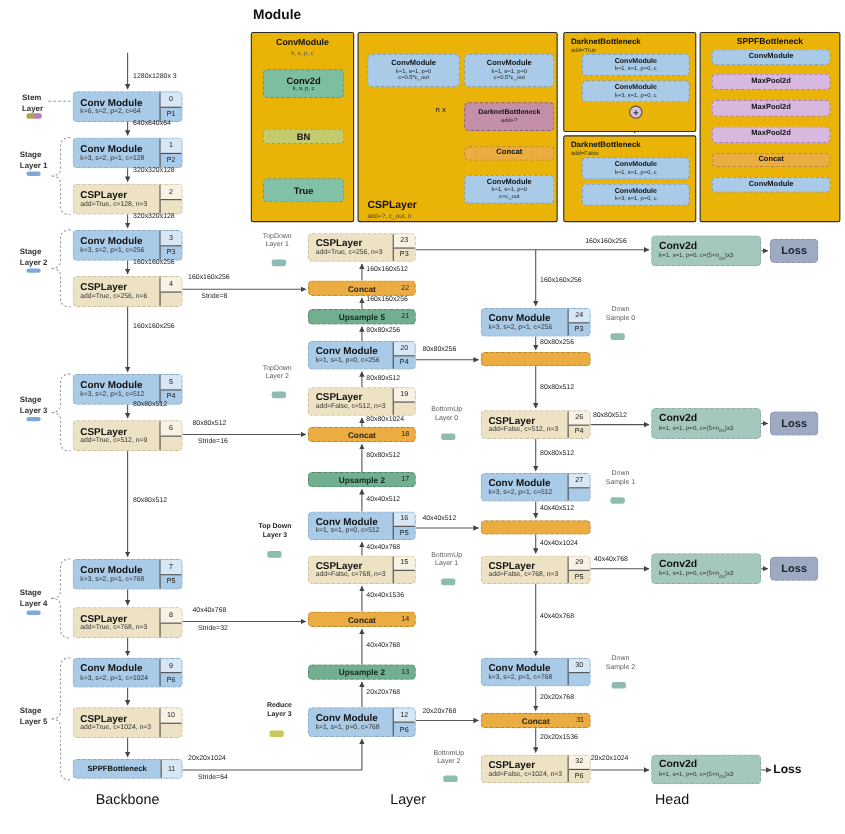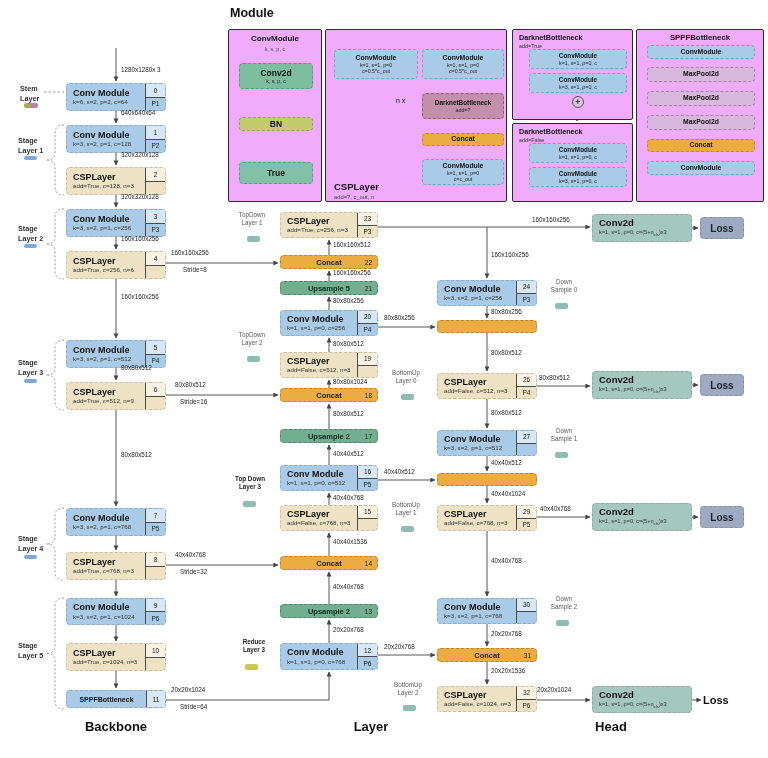--- a/index.html
+++ b/index.html
@@ -3,21 +3,21 @@
 <meta charset="utf-8">
 <style>
   html,body{margin:0;padding:0;background:#fff}
   #diagram{position:relative;width:768px;height:758px;background:#ffffff;overflow:hidden;
     font-family:"Liberation Sans",sans-serif}
   #edges-svg{position:absolute;left:0;top:0}
   .edge{fill:none;stroke:#555;stroke-width:1}
   .edge.dashed{stroke:#999;stroke-dasharray:2.5,2}
   .brace{fill:none;stroke:#9a9a9a;stroke-width:1;stroke-dasharray:2,2}
 
-  .panel{position:absolute;background:#f0abfc;border:1.4px solid #2b2b2b;border-radius:2px;box-sizing:border-box}
+  .panel{position:absolute;background:#eab308;border:1.4px solid #2b2b2b;border-radius:2px;box-sizing:border-box}
 
   .node{position:absolute;box-sizing:border-box;border-radius:4px;display:flex;border:1px dashed rgba(0,0,0,0.15)}
   .kind-image{background:#D5831F;border:1.5px dashed #9a5c10;align-items:center;justify-content:center;
     font-weight:bold;font-size:12.5px;color:#262626}
   .kind-conv{background:#A9CBE7}
   .kind-csp{background:#EDE2C4}
   .kind-sppf{background:#A9CBE7;align-items:stretch}
   .kind-concat{background:#EBAD42;align-items:center;justify-content:center;border-color:rgba(0,0,0,0.22)}
   .kind-upsample{background:#72AE90;align-items:center;justify-content:center;border-color:rgba(0,0,0,0.25)}
   .kind-conv2d{background:#A5C8BE}
@@ -40,21 +40,21 @@
   .cidx{position:absolute;right:5px;top:50%;transform:translateY(-50%);font-size:6.5px;color:#222}
   .smain{flex:1;display:flex;align-items:center;justify-content:center;font-weight:bold;font-size:7px;color:#111}
   .sidx{width:18px;border-left:1px solid #4a4a4a;background:rgba(255,255,255,0.55);display:flex;
     align-items:center;justify-content:center;font-size:6.5px;color:#222}
 
   .elb{position:absolute;font-size:6.3px;color:#1c1c1c;white-space:nowrap}
   .slb{position:absolute;font-weight:bold;font-size:7.2px;color:#333;line-height:1.35;white-space:pre-line}
   .mlb{position:absolute;font-size:6.3px;color:#5a5a5a;line-height:1.3;white-space:pre-line;width:42px;text-align:center}
   .mlb.b{font-weight:bold;color:#222}
   .chip{position:absolute;border-radius:2px}
-  .sec{position:absolute;font-weight:bold;font-size:13px;color:#111;text-align:center}
+  .sec{position:absolute;font-weight:normal;font-size:13px;color:#111;text-align:center}
   .dtitle{position:absolute;left:230px;top:6px;font-weight:bold;font-size:12.5px;color:#111}
 
   .phead{position:absolute;font-weight:bold;font-size:7.2px;color:#111;white-space:nowrap}
   .psub{position:absolute;font-size:5.4px;color:#333;white-space:nowrap}
   .pbox{position:absolute;border-radius:4px;display:flex;flex-direction:column;align-items:center;
     justify-content:center;text-align:center;box-sizing:border-box;border:1px dashed rgba(0,0,0,0.2)}
   .pbox .t{font-weight:bold;font-size:6.8px;color:#111;line-height:1.2;white-space:nowrap}
   .pbox .s{font-size:5.3px;color:#222;line-height:1.2;white-space:nowrap}
   .pb-blue{background:#A9CBE7}
   .pb-green{background:#7CBE9E}

